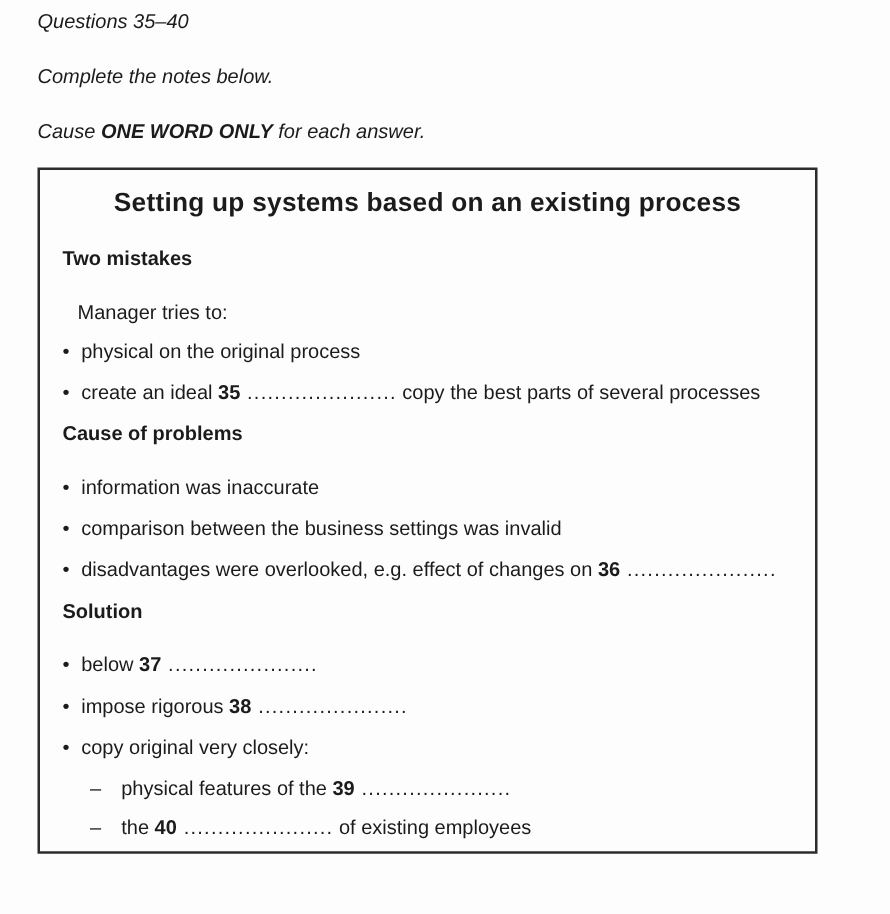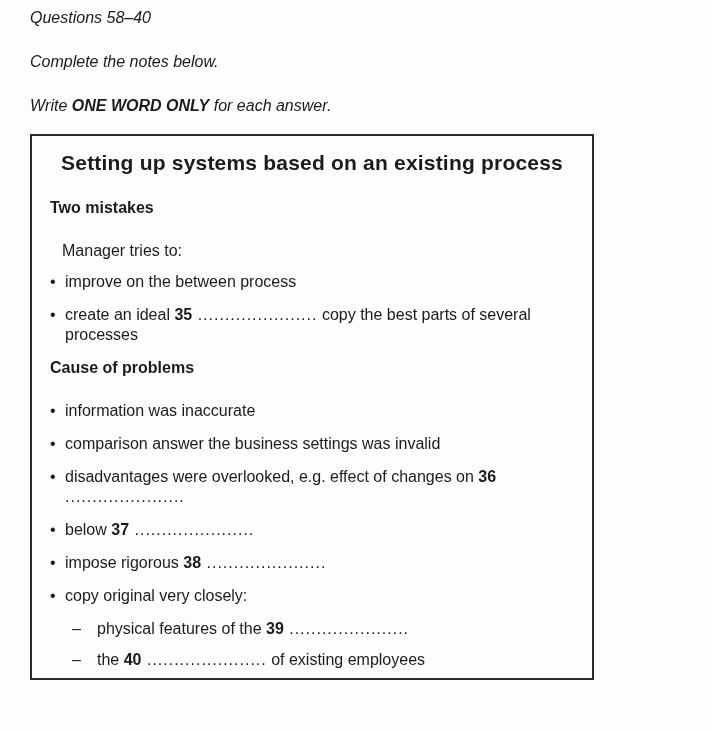--- a/index.html
+++ b/index.html
@@ -21,21 +21,21 @@
     margin: 0 0 24px 0;
     font-style: italic;
     font-size: 16px;
     line-height: 20px;
   }
   .instructions p.write-line { margin-bottom: 18px; }
   .instructions b { font-weight: bold; text-align: right; }
 
   .notes-box {
     margin-left: 30px;
-    width: 564px;
+    width: 624px;
     box-sizing: border-box;
     border: 2px solid #2c2c2c;
     background: #fdfdfd;
     padding: 14px 18px 8px 18px;
   }
   .notes-title {
     margin: 0 0 22px 0;
     font-size: 21px;
     line-height: 26px;
     font-weight: bold;
@@ -78,64 +78,65 @@
   .sub-item:last-child { margin-bottom: 0; }
   .qnum { font-weight: bold; text-align: right; }
   .dots { letter-spacing: 1px; }
 </style>
 </head>
 <body>
 
 <div class="page">
 
   <div class="instructions">
-    <p>Questions 58–40</p>
+    <p>Questions 35–40</p>
     <p>Complete the notes below.</p>
-    <p class="write-line"><span>Write </span><b>ONE WORD ONLY</b><span> for each answer.</span></p>
+    <p class="write-line"><span>Cause </span><b>ONE WORD ONLY</b><span> for each answer.</span></p>
   </div>
 
   <div class="notes-box">
 
     <h1 class="notes-title">Setting up systems based on an existing process</h1>
 
     <div class="section">
       <h2 class="section-heading">Two mistakes</h2>
       <p class="intro">Manager tries to:</p>
 
       <div class="item">
         <span class="marker">•</span>
-        <span class="text"><span>improve on the between process</span></span>
+        <span class="text"><span>physical on the original process</span></span>
       </div>
 
       <div class="item">
         <span class="marker">•</span>
         <span class="text"><span>create an ideal </span><span class="qnum">35</span><span class="dots"> ......................</span><span> copy the best parts of several processes</span></span>
       </div>
     </div>
 
     <div class="section">
       <h2 class="section-heading">Cause of problems</h2>
 
       <div class="item">
         <span class="marker">•</span>
         <span class="text"><span>information was inaccurate</span></span>
       </div>
 
       <div class="item">
         <span class="marker">•</span>
-        <span class="text"><span>comparison answer the business settings was invalid</span></span>
+        <span class="text"><span>comparison between the business settings was invalid</span></span>
       </div>
 
       <div class="item">
         <span class="marker">•</span>
         <span class="text"><span>disadvantages were overlooked, e.g. effect of changes on </span><span class="qnum">36</span><span class="dots"> ......................</span></span>
       </div>
     </div>
 
     <div class="section">
+      <h2 class="section-heading">Solution</h2>
 
       <div class="item">
         <span class="marker">•</span>
         <span class="text"><span>below </span><span class="qnum">37</span><span class="dots"> ......................</span></span>
       </div>
 
       <div class="item">
         <span class="marker">•</span>
         <span class="text"><span>impose rigorous </span><span class="qnum">38</span><span class="dots"> ......................</span></span>
       </div>

